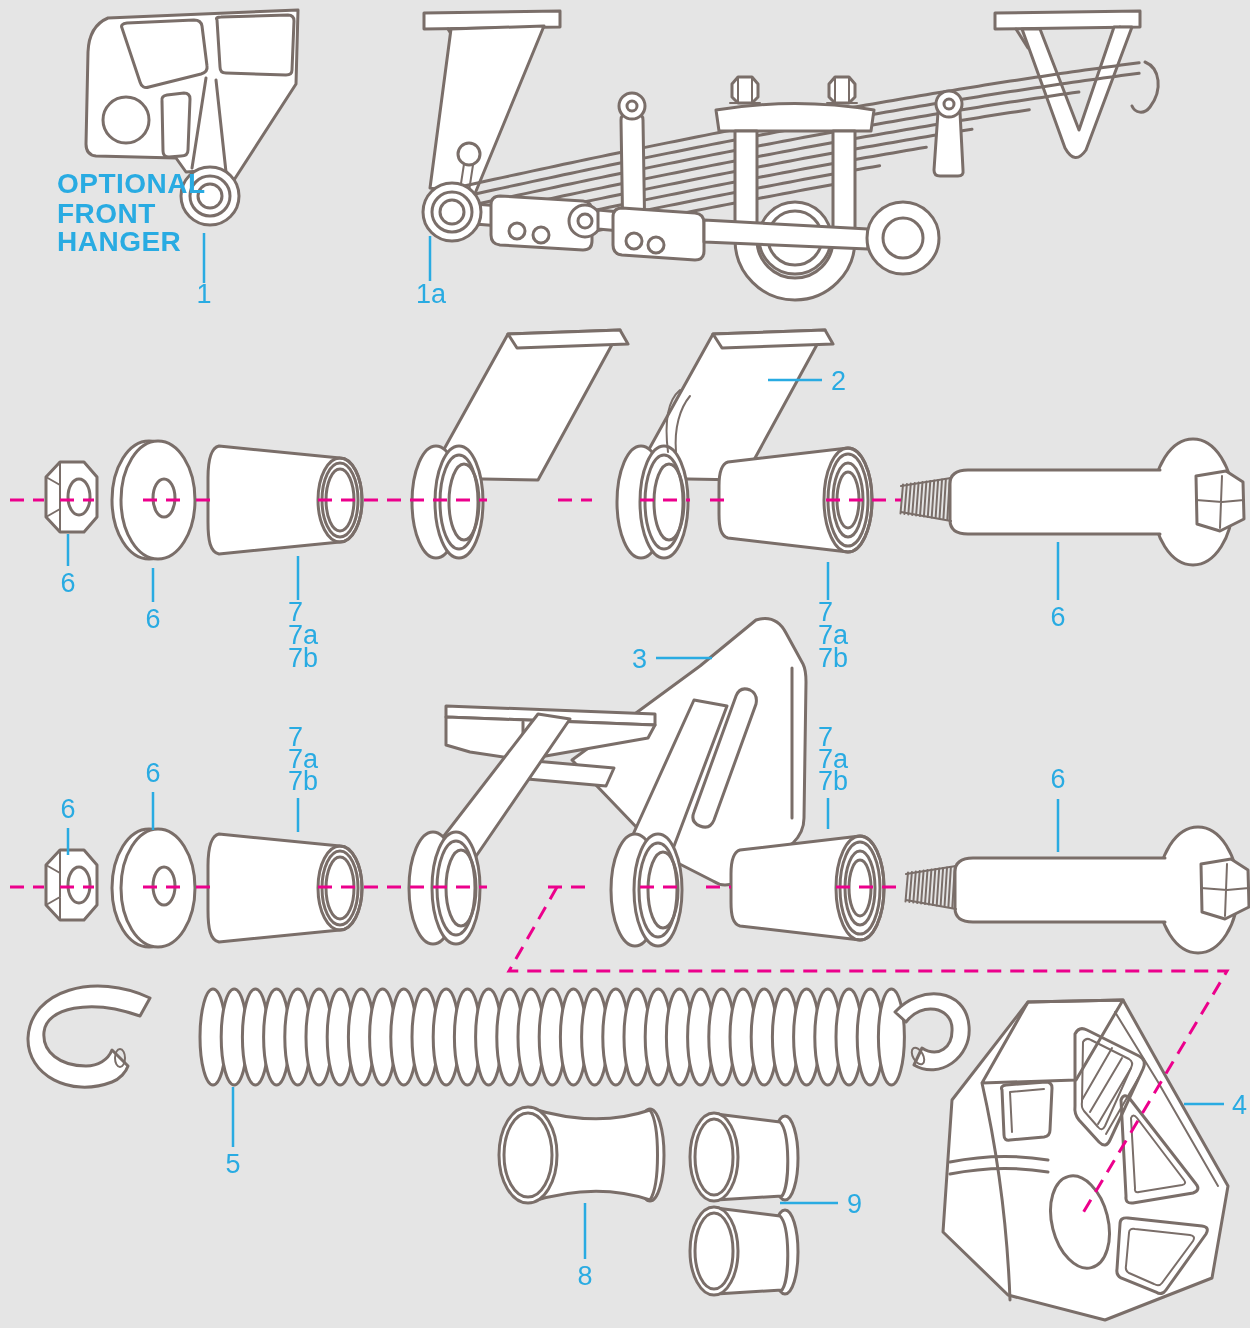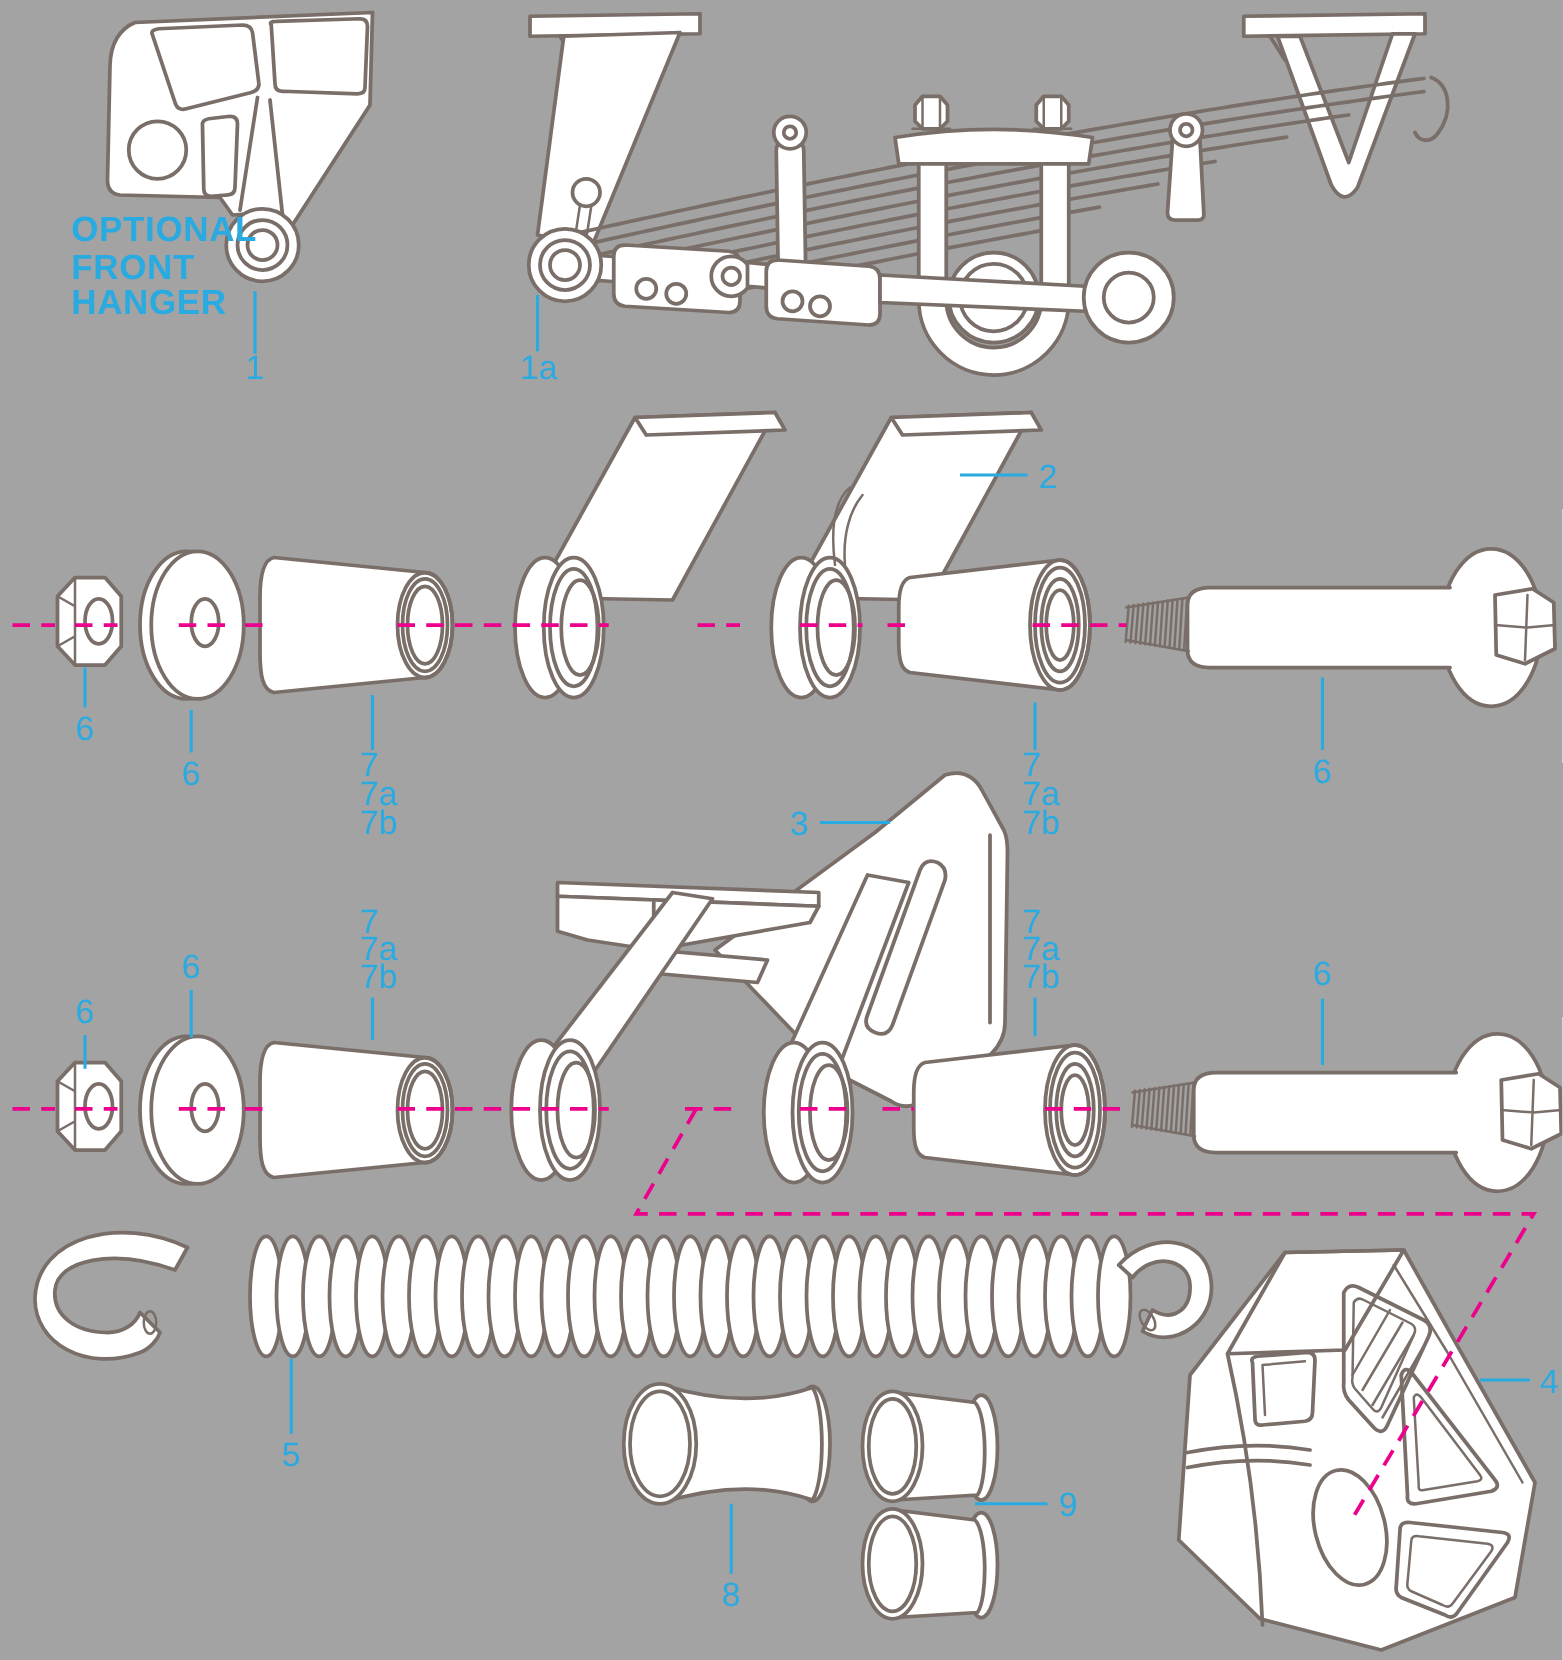--- a/index.html
+++ b/index.html
@@ -1,16 +1,16 @@
 <!DOCTYPE html>
 <html><head>
 <meta charset="utf-8">
 <style>
   html,body{margin:0;padding:0;background:#ffffff;}
-  .stage{width:1250px;height:1328px;position:relative;background:#a3a3a3;}
+  .stage{width:1250px;height:1328px;position:relative;background:#e5e5e5;}
   svg{display:block;}
   .part{fill:#ffffff;stroke:#7a6e69;stroke-width:3;stroke-linejoin:round;stroke-linecap:round;}
   .ln{fill:none;stroke:#7a6e69;stroke-width:3;stroke-linejoin:round;stroke-linecap:round;}
   .thin{fill:none;stroke:#7a6e69;stroke-width:2;stroke-linejoin:round;stroke-linecap:round;}
   .hole{fill:none;stroke:#7a6e69;stroke-width:3;}
   .center{fill:none;stroke:#ec008c;stroke-width:3;stroke-dasharray:14 9;stroke-linecap:butt;}
   .leader{stroke:#29abe2;stroke-width:2.5;fill:none;}
   .callout{font:400 27px "Liberation Sans",sans-serif;fill:#29abe2;}
   .caption{font:600 28px "Liberation Sans",sans-serif;fill:#29abe2;letter-spacing:0.5px;}
   .mid{text-anchor:middle;} .end{text-anchor:end;}

